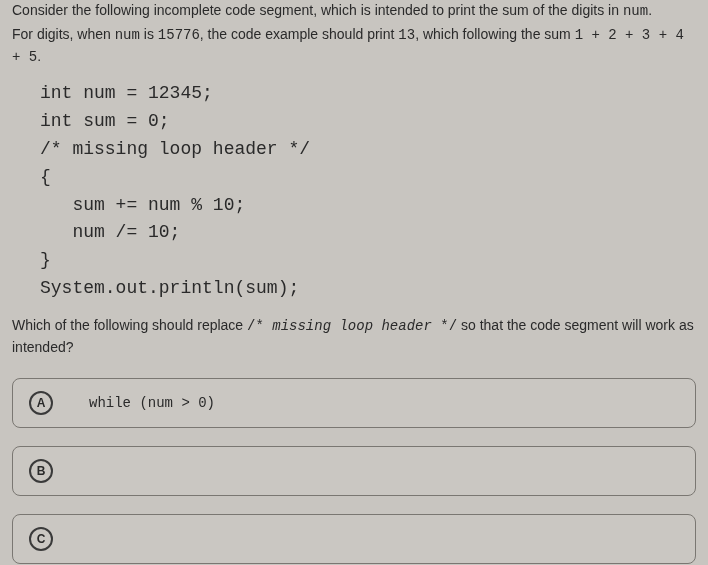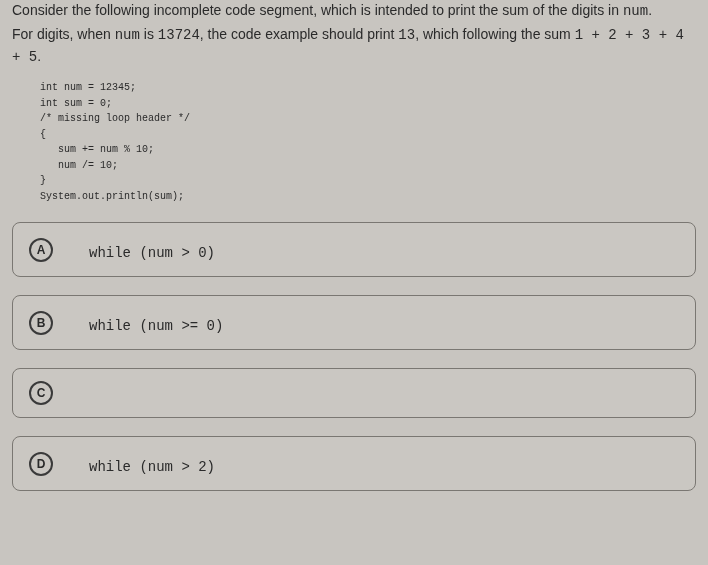--- a/index.html
+++ b/index.html
@@ -21,21 +21,21 @@
       padding: 0 12px 12px 12px;
     }
     .intro {
       margin-bottom: 10px;
     }
     .intro p {
       margin-bottom: 2px;
     }
     .code-block {
       font-family: "Courier New", Courier, monospace;
-      font-size: 10px;
+      font-size: 18px;
       margin: 12px 0 12px 28px;
       line-height: 1.55;
       white-space: pre;
     }
     .question {
       margin: 10px 0 20px 0;
     }
     .mono-inline {
       font-family: "Courier New", Courier, monospace;
     }
@@ -68,54 +68,55 @@
       align-items: center;
       justify-content: center;
       font-size: 12px;
       font-weight: bold;
       margin-right: 36px;
       background: #cac7c2;
     }
     .option-text {
       font-family: "Courier New", Courier, monospace;
       font-size: 14px;
-      margin-top: 8px;
     }
   </style>
 </head>
 <body>
 
 <div class="container">
   <div class="intro">
     <p>
       <span>Consider the following incomplete code segment, which is intended to print the sum of the digits in </span><span class="mono-inline">num</span><span>.</span>
     </p>
     <p>
-      <span>For digits, when </span><span class="mono-inline">num</span><span> is </span><span class="mono-inline">13724</span><span>, the code example should print </span><span class="mono-inline">13</span><span>, which following the sum </span><span class="mono-inline">1 + 2 + 3 + 4 + 5</span><span>.</span>
+      <span>For digits, when </span><span class="mono-inline">num</span><span> is </span><span class="mono-inline">15776</span><span>, the code example should print </span><span class="mono-inline">13</span><span>, which following the sum </span><span class="mono-inline">1 + 2 + 3 + 4 + 5</span><span>.</span>
     </p>
   </div>
 
   <div class="code-block">int num = 12345;
 int sum = 0;
 /* missing loop header */
 {
    sum += num % 10;
    num /= 10;
 }
 System.out.println(sum);</div>
 
+  <div class="question">
+    <span>Which of the following should replace </span><span class="mono-inline">/* </span><span class="italic-mono">missing loop header</span><span class="mono-inline"> */</span><span> so that the code segment will work as intended?</span>
+  </div>
 
   <div class="options">
     <div class="option">
       <div class="option-letter">A</div>
       <div class="option-text">while (num &gt; 0)</div>
     </div>
     <div class="option">
       <div class="option-letter">B</div>
-      <div class="option-text">while (num &gt;= 0)</div>
     </div>
     <div class="option">
       <div class="option-letter">C</div>
     </div>
     <div class="option">
       <div class="option-letter">D</div>
       <div class="option-text">while (num &gt; 2)</div>
     </div>
   </div>
 </div>

